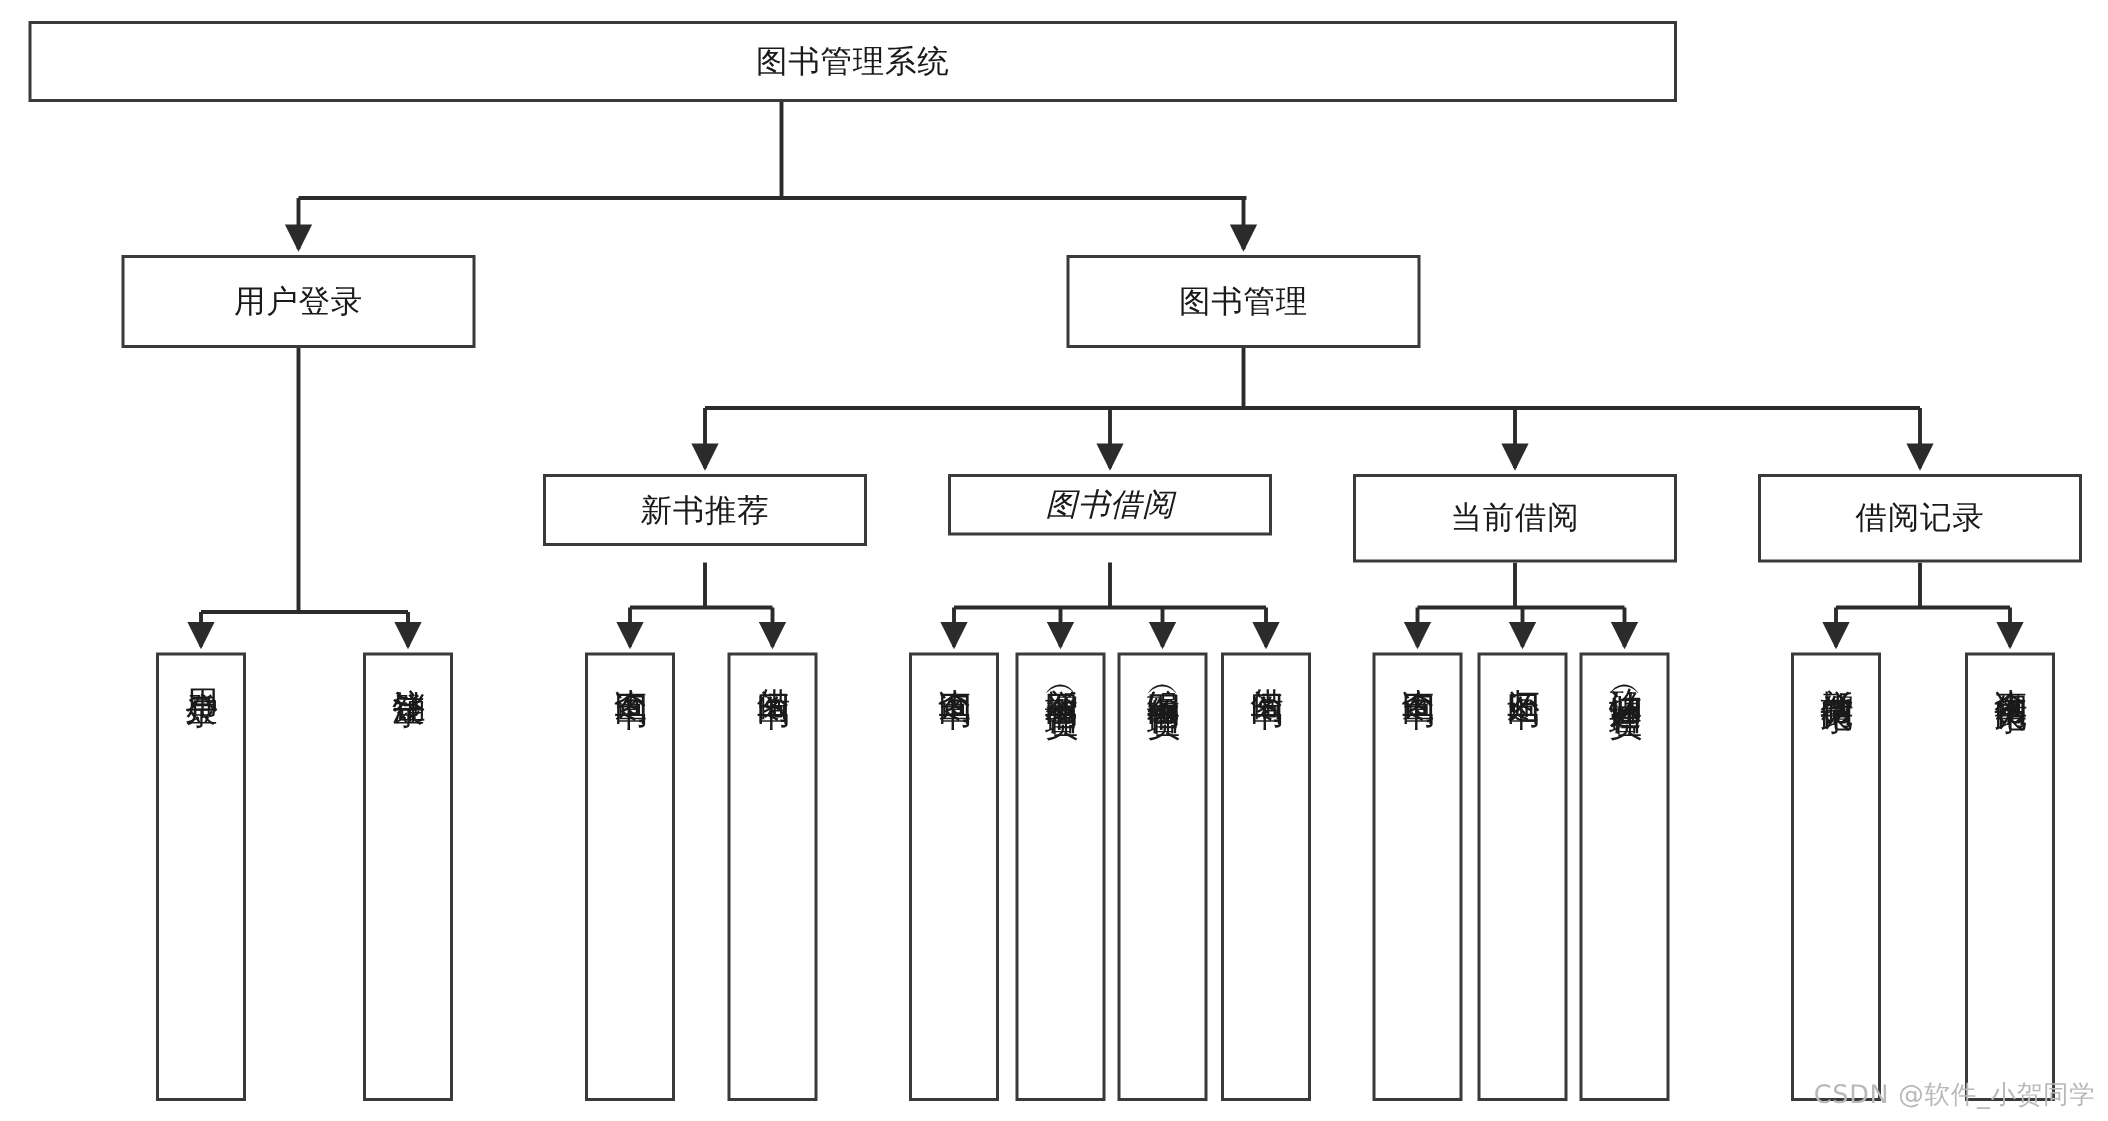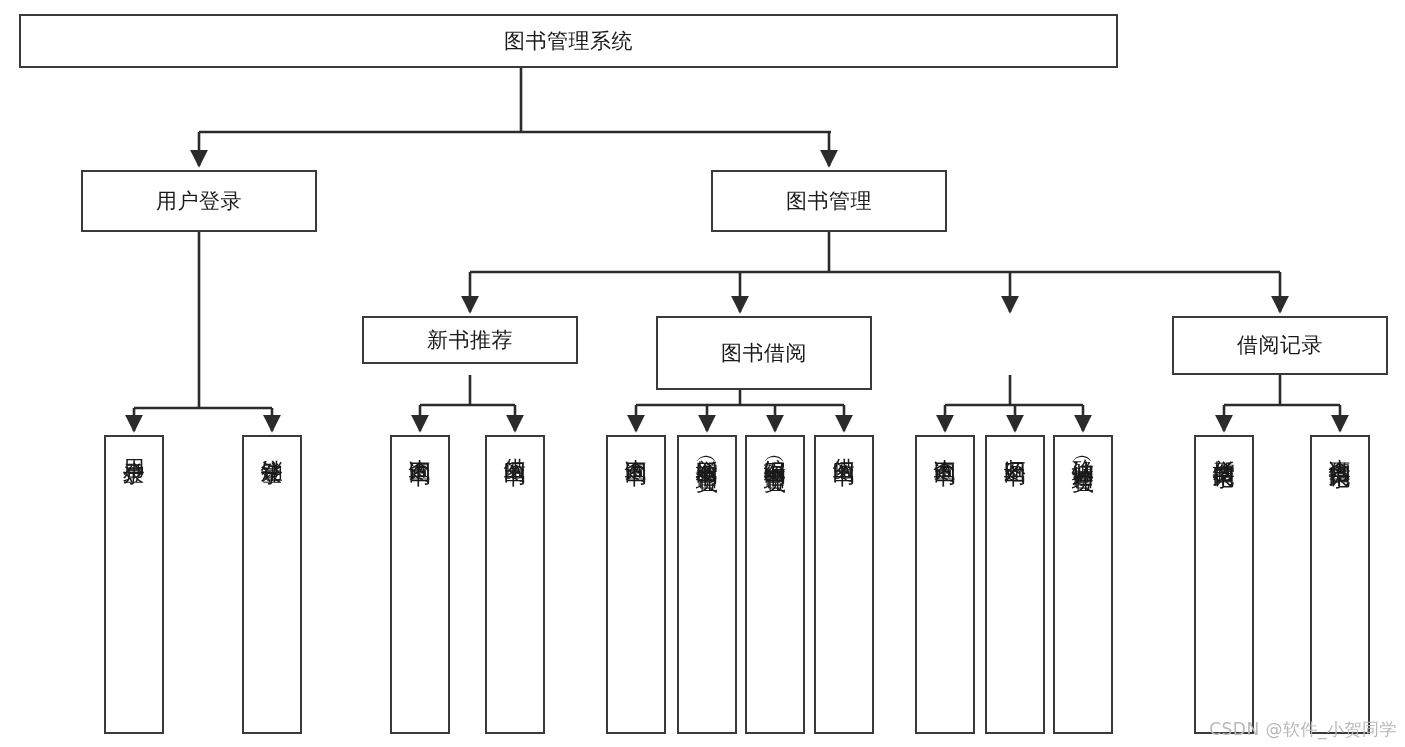--- a/index.html
+++ b/index.html
@@ -143,22 +143,25 @@
   <div class="node h" style="left:81px; top:170px; width:236px; height:62px;">
     <span class="node-label">用户登录</span>
   </div>
   <div class="node h" style="left:711px; top:170px; width:236px; height:62px;">
     <span class="node-label">图书管理</span>
   </div>
 
   <div class="node h" style="left:362px; top:316px; width:216px; height:48px;">
     <span class="node-label">新书推荐</span>
   </div>
-  <div class="node h" style="left:656px; top:316px; width:216px; height:74px;">
+  <div class="node h" style="left:632px; top:316px; width:216px; height:41px;font-style:italic;">
     <span class="node-label">图书借阅</span>
+  </div>
+  <div class="node h" style="left:902px; top:316px; width:216px; height:59px;">
+    <span class="node-label">当前借阅</span>
   </div>
   <div class="node h" style="left:1172px; top:316px; width:216px; height:59px;">
     <span class="node-label">借阅记录</span>
   </div>
 
   <div class="node v" style="left:104px; top:435px; width:60px; height:299px;">
     <span class="node-label">用户登录</span>
   </div>
   <div class="node v" style="left:242px; top:435px; width:60px; height:299px;">
     <span class="node-label">注销登录</span>

